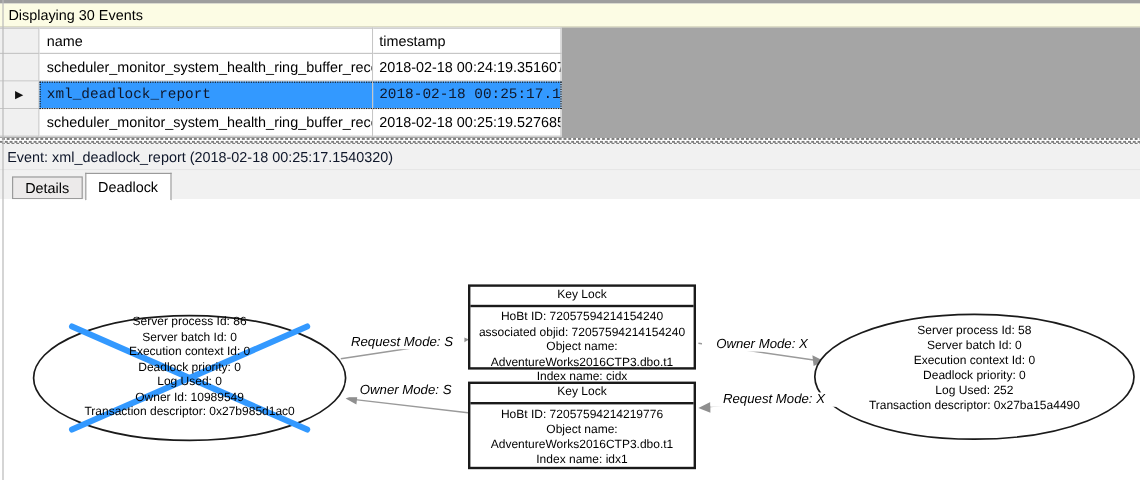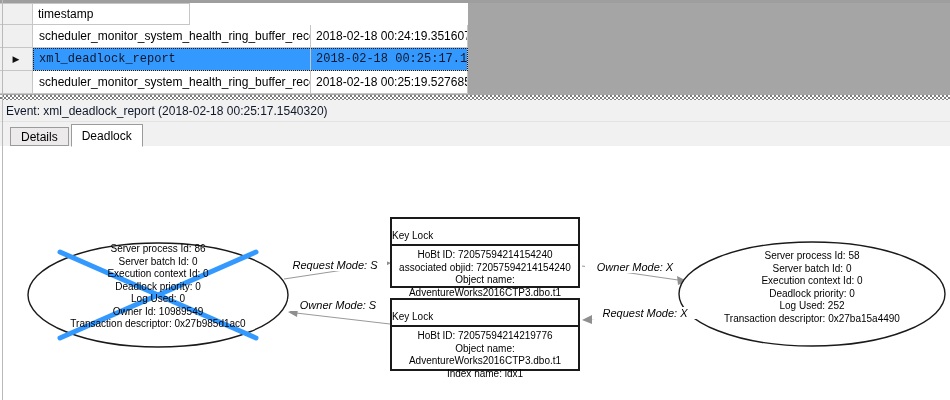--- a/index.html
+++ b/index.html
@@ -49,39 +49,43 @@
   .tab.active { background: #fff; height: 23px; padding-top: 4px; z-index: 2;
     margin-bottom: -1px; border-bottom: 1px solid #fff; }
   .tab.inactive { border-bottom: 1px solid #9b9b9b; margin-right: 2px; }
 
   
   .canvas { position: relative; width: 950px; height: 234px; background: #fff; }
   .canvas svg { position: absolute; left: 0; top: 0; }
   .nodetext { position: absolute; font-size: 10px; line-height: 12.5px;
     text-align: center; color: #000; z-index: 2; }
   .lockbox { position: absolute; border: 2px solid #1a1a1a; background: #fff; z-index: 2; }
-  .lockbox .title { font-size: 10px; padding: 11px 0 3px 0;
+  .lockbox .title { font-size: 10px; text-align: center; padding: 1px 0 3px 0;
     border-bottom: 2px solid #1a1a1a; }
   .lockbox .body { font-size: 10px; line-height: 12.5px; text-align: center; padding-top: 3px; }
   .edgelabel { position: absolute; font-size: 11px; color: #000; background: #fff;
     text-align: center; z-index: 3; padding: 0 2px; white-space: nowrap; font-style: italic; }
 </style>
 </head>
 <body>
 
 <div id="app">
   <div id="left-border"></div>
   <div id="top-border"></div>
 
+  <div class="info-bar">
+    <span>Displaying 30 Events</span>
+  </div>
 
   <div class="grid">
     <div class="gtable">
       <div class="trow head">
         <div class="cell sel"></div>
         <div class="rowbody">
+          <div class="cell name">name</div>
           <div class="cell ts">timestamp</div>
         </div>
       </div>
       <div class="trow">
         <div class="cell sel"></div>
         <div class="rowbody">
           <div class="cell name">scheduler_monitor_system_health_ring_buffer_recorded</div>
           <div class="cell ts">2018-02-18 00:24:19.3516078</div>
         </div>
       </div>

